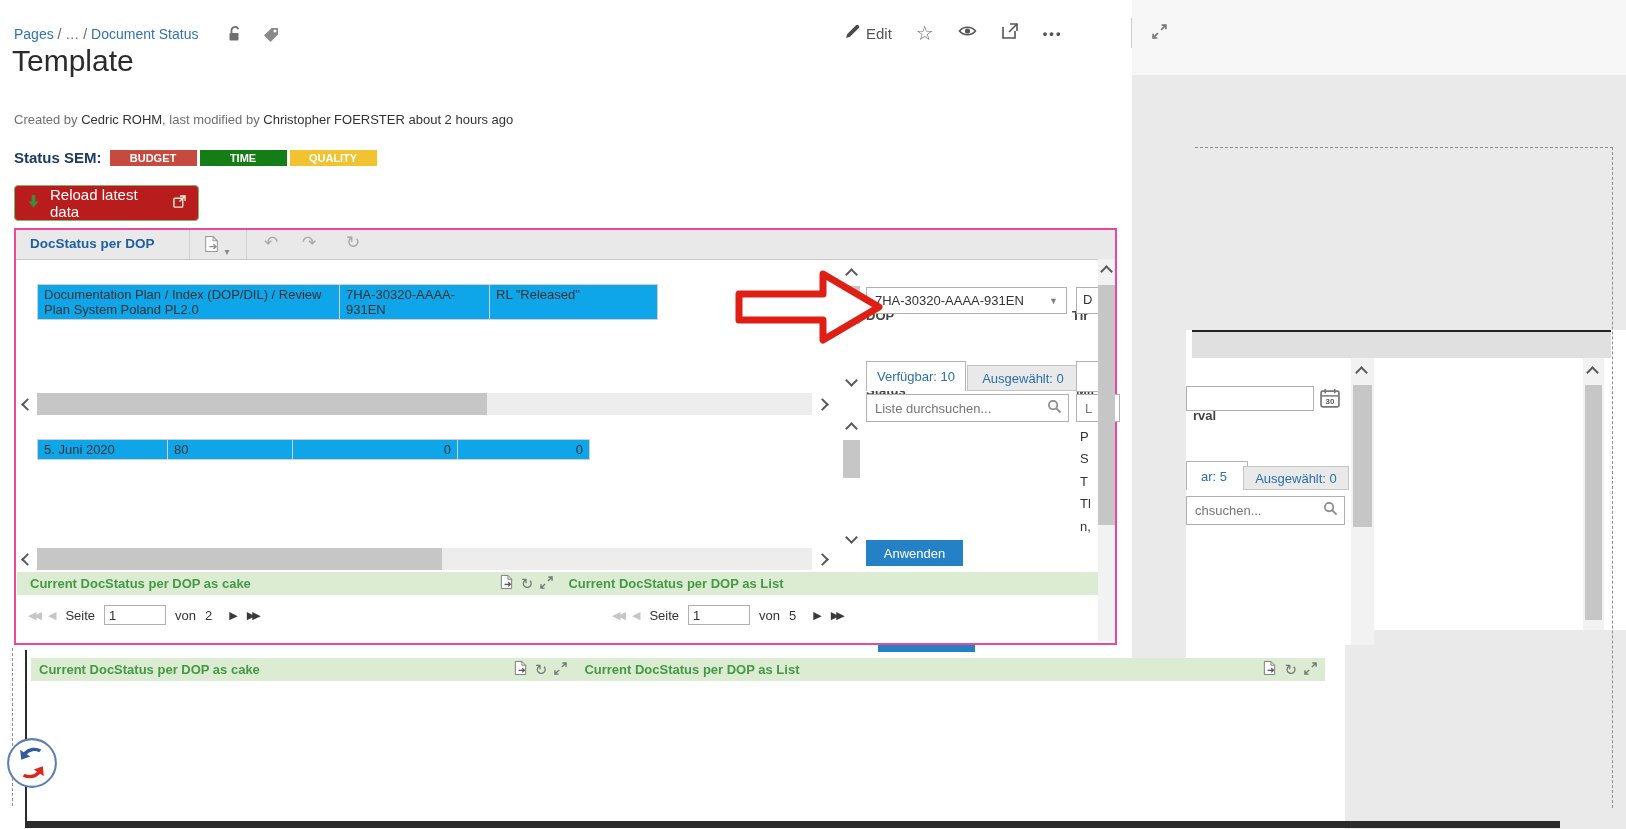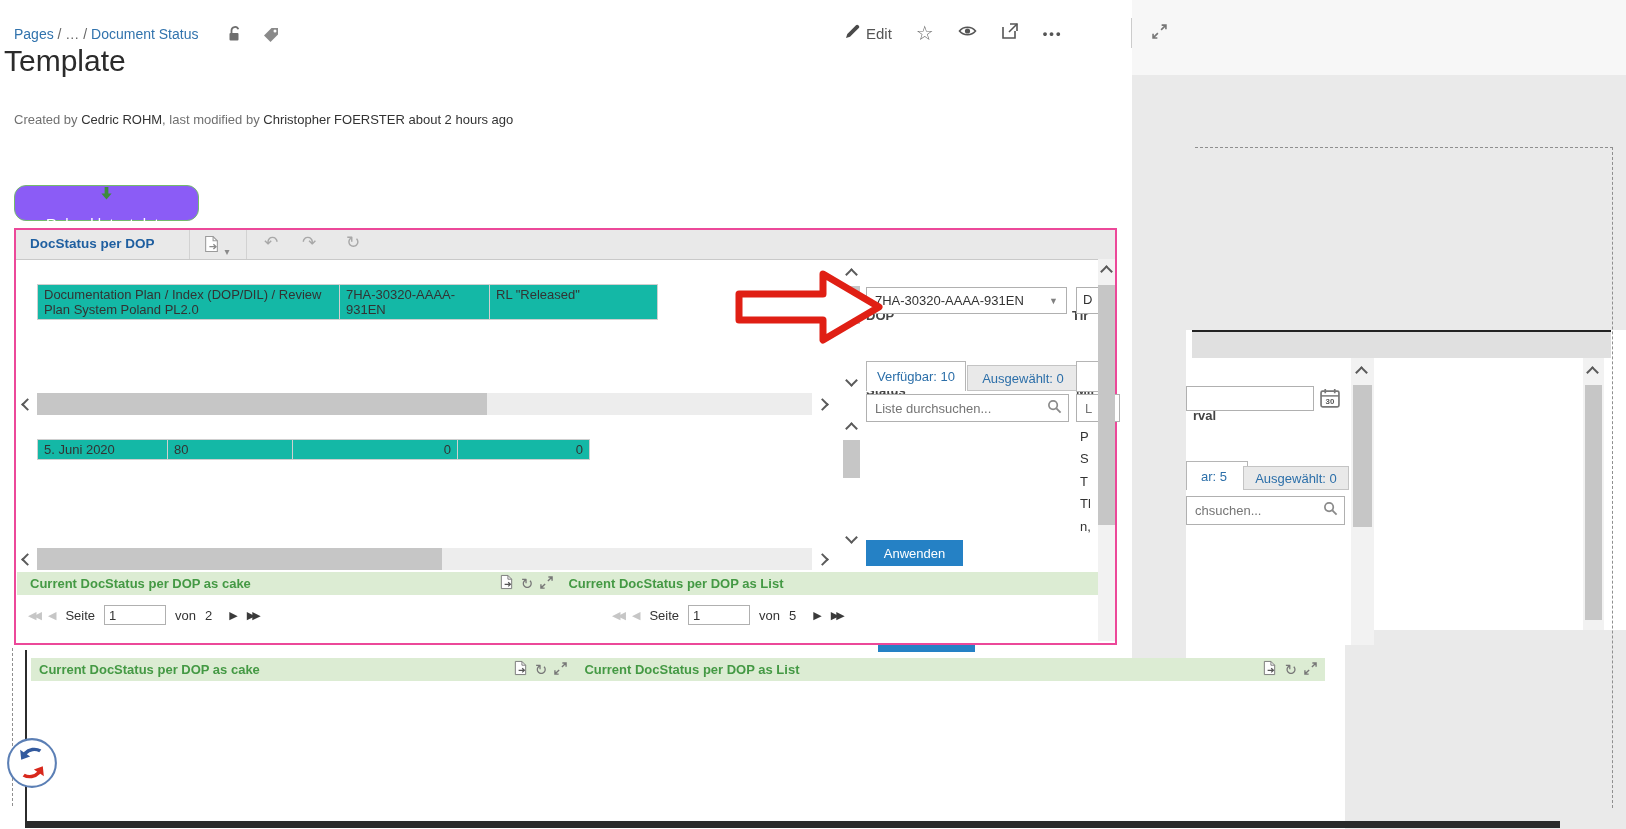--- a/index.html
+++ b/index.html
@@ -8,21 +8,21 @@
   .i{position:absolute;}
   .lnk{color:#3173ad;text-decoration:none;font-size:14px;}
   .chev{display:inline-block;width:7px;height:7px;border:solid #5a5a5a;border-width:0 0 2px 2px;}
   .chev.up{transform:rotate(135deg);} .chev.dn{transform:rotate(-45deg);}
   .chev.lf{transform:rotate(45deg);}  .chev.rt{transform:rotate(225deg);}
   .sbtrack{background:#ededed;} .sbthumb{background:#c6c6c6;}
   .vtrack{background:#f2f2f2;}
   table.tb{border-collapse:collapse;font-size:13px;table-layout:fixed;width:100%;}
   table.tb th,table.tb td{border:1px solid #c3cfdb;padding:2px 6px;text-align:left;vertical-align:top;}
   table.tb th{background:#d8e8f6;font-weight:bold;color:#333;}
-  table.tb td{border-color:#cfcfcf;background:#14b8a6;}
+  table.tb td{border-color:#cfcfcf;background:#0ea5e9;}
   .num{text-align:right !important;}
   .gbar{background:#dcecd3;height:23px;display:flex;align-items:center;}
   .gtitle{color:#449944;font-weight:bold;font-size:13px;white-space:nowrap;}
   .gicons{display:flex;align-items:center;gap:7px;color:#555;}
   .pager{display:flex;align-items:center;gap:9px;font-size:13px;color:#333;height:22px;}
   .pg{font-size:11px;line-height:1;} .pg.dis{color:#c6c6c6;} .pg.en{color:#3a3a3a;}
   .pgd span{letter-spacing:-3px;}
   .pginput{width:52px;height:16px;border:1px solid #b0b0b0;font-size:13px;padding:1px 4px;color:#333;}
   .tabA{background:#fff;border:1px solid #b5b5b5;border-bottom:none;color:#2c6fa9;font-size:13px;
         display:flex;align-items:center;justify-content:center;}
@@ -122,28 +122,34 @@
         </svg></span>
     <span style="font-size:13px;font-weight:bold;color:#555;letter-spacing:2px;">•••</span>
   </div>
   <div class="i" style="left:1131px;top:18px;width:1px;height:30px;background:#cccccc;"></div>
   <span class="i" style="left:1152px;top:24px;">
     <svg width="15" height="15" viewBox="0 0 14 14">
         <path d="M9 1h4v4M13 1L8.5 5.5M5 13H1V9M1 13l4.5-4.5" fill="none" stroke="#777" stroke-width="1.5"></path>
       </svg>
   </span>
 
-  <h1 class="i" style="left:4px;top:44px;margin:0;font-size:30px;font-weight:400;color:#2b2b2b;">Template</h1>
+  <h1 class="i" style="left:12px;top:44px;margin:0;font-size:30px;font-weight:400;color:#2b2b2b;">Template</h1>
 
   <div class="i" style="left:14px;top:112px;font-size:13px;color:#707070;">
     <span>Created by </span><span style="color:#333;">Cedric ROHM</span><span>, last modified by </span><span style="color:#333;">Christopher FOERSTER</span><span style="color:#333;"> about 2 hours ago</span>
   </div>
 
-
-  <div class="i" style="left:14px;top:185px;width:185px;height:36px;background:#8b5cf6;border:1px solid #74bb6c;border-radius:12px;display:flex;align-items:center;gap:10px;padding:0 12px;box-sizing:border-box;cursor:pointer;flex-direction:column;">
+  <div class="i" style="left:14px;top:149px;display:flex;align-items:center;gap:3px;">
+    <span style="font-weight:bold;font-size:15px;color:#1b3a66;margin-right:5px;">Status SEM:</span>
+    <span style="display:inline-block;width:87px;background:#c64a3d;color:#fff;font-size:11px;font-weight:bold;text-align:center;padding:2px 0;">BUDGET</span>
+    <span style="display:inline-block;width:87px;background:#157d15;color:#fff;font-size:11px;font-weight:bold;text-align:center;padding:2px 0;">TIME</span>
+    <span style="display:inline-block;width:87px;background:#f1c331;color:#fff;font-size:11px;font-weight:bold;text-align:center;padding:2px 0;">QUALITY</span>
+  </div>
+
+  <div class="i" style="left:14px;top:185px;width:185px;height:36px;background:#b91c1c;border:1px solid #74bb6c;border-radius:4px;display:flex;align-items:center;gap:10px;padding:0 12px;box-sizing:border-box;cursor:pointer;">
     <span><svg width="13" height="15" viewBox="0 0 14 16">
           <path d="M5 1h4v7h3.5L7 14.5 1.5 8H5z" fill="#3d8b3d"></path>
         </svg></span>
     <span style="color:#ffffff;font-size:15px;">Reload latest data</span>
     <span><svg width="13" height="13" viewBox="0 0 14 14">
           <rect x="1" y="3.5" width="9.5" height="9.5" rx="1" fill="none" stroke="#dff2da" stroke-width="1.5"></rect>
           <path d="M7.5 1H13v5.5M13 1L7 7" stroke="#dff2da" stroke-width="1.5" fill="none"></path>
         </svg></span>
   </div>
 

